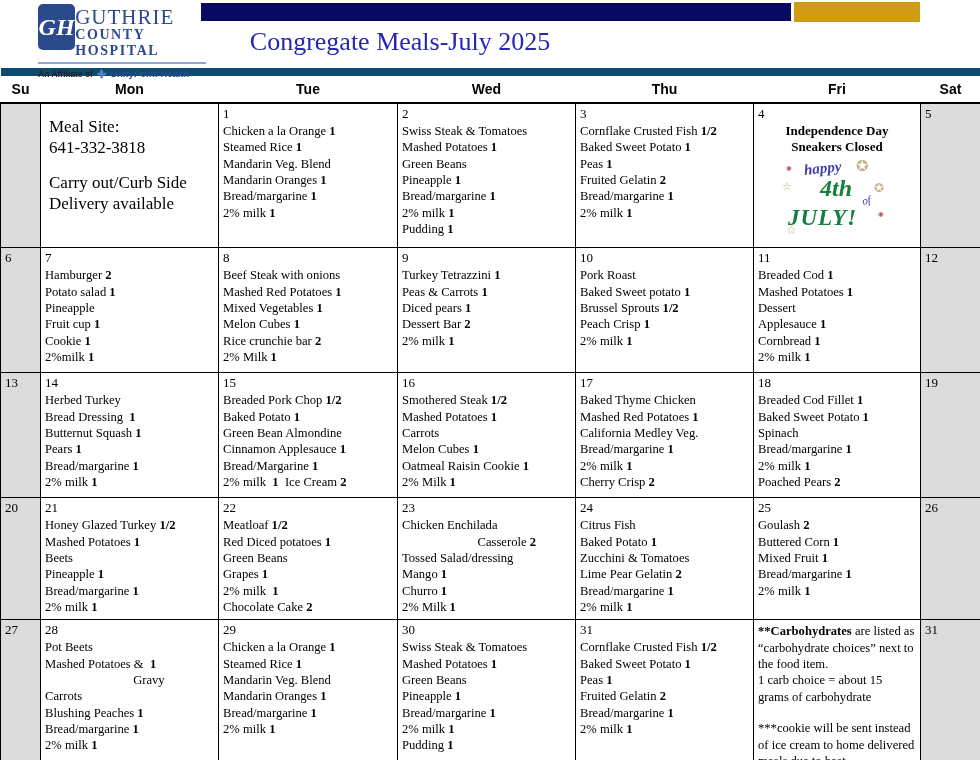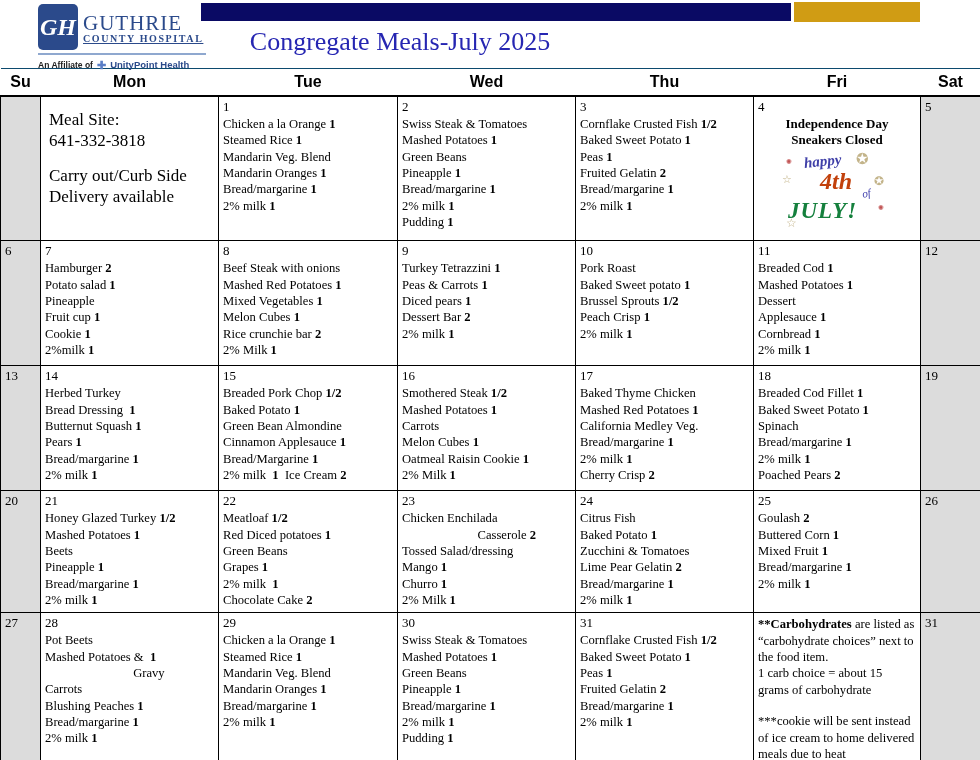--- a/index.html
+++ b/index.html
@@ -5,62 +5,62 @@
   html,body{margin:0;padding:0;}
   body{
     width:980px;height:760px;background:#ffffff;overflow:hidden;position:relative;
     font-family:"Liberation Serif", serif;color:#000;
   }
   
   .header{position:relative;height:68px;background:#fff;}
   .topbar-navy{position:absolute;left:201px;top:3px;width:590px;height:18px;background:#0a0a64;}
   .topbar-gold{position:absolute;left:794px;top:2px;width:126px;height:20px;background:#d09c14;}
   .logo{position:absolute;left:38px;top:4px;width:185px;}
-  .logo-row{display:flex;align-items:center;gap:5px;}
+  .logo-row{display:flex;align-items:flex-start;}
   .monogram{
     width:40px;height:46px;background:#2b4a8b;color:#fff;border-radius:5px;
     display:flex;align-items:center;justify-content:center;
     font-family:"Liberation Serif",serif;font-style:italic;font-weight:bold;font-size:24px;
   }
   .logo-names{padding-top:3px;}
   .logo-name{font-size:21px;line-height:20px;font-weight:normal;letter-spacing:1px;color:#2b4a8b;}
-  .logo-subname{font-size:10px;letter-spacing:1.6px;font-weight:bold;color:#2b4a8b;text-decoration:underline;}
+  .logo-subname{font-size:14px;letter-spacing:1.6px;font-weight:bold;color:#2b4a8b;}
   .logo-divider{margin-top:3px;width:168px;border-top:2px solid #8fa8cf;}
   .affiliate-row{margin-top:4px;display:flex;align-items:center;gap:4px;
     font-family:"Liberation Sans",sans-serif;font-size:8.5px;font-weight:bold;color:#222;}
   .cross-icon{color:#5b7fc7;font-size:11px;line-height:10px;}
   .affiliate-org{color:#2b4a8b;font-size:9.5px;}
   .title{
     position:absolute;left:230px;top:27px;width:340px;text-align:center;
     font-size:26px;color:#2626b2;font-family:"Liberation Serif",serif;
   }
   .subject-note{position:absolute;left:597px;top:30px;font-size:17.5px;color:#101010;}
   
   table.cal{border-collapse:collapse;table-layout:fixed;width:980px;}
   .cal th{
-    height:26px;border-top:1px solid #0c4a6e;border-bottom:2px solid #000;
-    font-family:"Liberation Sans",sans-serif;font-weight:bold;font-size:16px;
+    height:26px;border-top:8px solid #0c4a6e;border-bottom:2px solid #000;
+    font-family:"Liberation Sans",sans-serif;font-weight:bold;font-size:14px;
     text-align:center;padding:0;background:#fff;
   }
   .cal td{
     border:1px solid #000;vertical-align:top;padding:2px 4px;
     font-size:12.6px;line-height:1.3;background:#fff;
   }
   .cal td.weekend{background:#dcdcdc;}
   .day-num{font-size:13px;}
   .menu-line{white-space:pre-wrap;}
   td.info{font-size:17px;line-height:1.26;padding:12px 4px 0 8px;}
   .info-gap{height:13px;}
   td.holiday{text-align:center;}
   td.holiday .day-num{text-align:left;}
   .holiday-line{font-weight:bold;font-size:13px;line-height:1.25;}
   .july4{position:relative;width:106px;height:86px;margin:4px auto 0 auto;font-style:italic;}
   .july4 span{position:absolute;white-space:nowrap;}
   .j-happy{left:20px;top:0px;color:#4040a8;font-weight:bold;font-size:15px;transform:rotate(-6deg);}
-  .j-4th{left:36px;top:14px;color:#c2410c;font-weight:bold;font-size:24px;}
+  .j-4th{left:36px;top:14px;color:#15803d;font-weight:bold;font-size:24px;}
   .j-of{left:78px;top:34px;color:#3c3cac;font-size:11px;transform:rotate(-12deg);}
   .j-july{left:4px;top:44px;color:#15803d;font-weight:bold;font-size:23px;letter-spacing:1px;}
   .star{color:#c3b48a;font-style:normal;}
   .s1{left:72px;top:-2px;font-size:15px;}
   .s2{left:-2px;top:20px;font-size:11px;}
   .s3{left:90px;top:22px;font-size:12px;}
   .s4{left:2px;top:64px;font-size:12px;}
   .sparkle{color:#c05050;font-style:normal;font-size:7px;}
   .sp1{left:2px;top:6px;}
   .sp2{left:94px;top:52px;}

